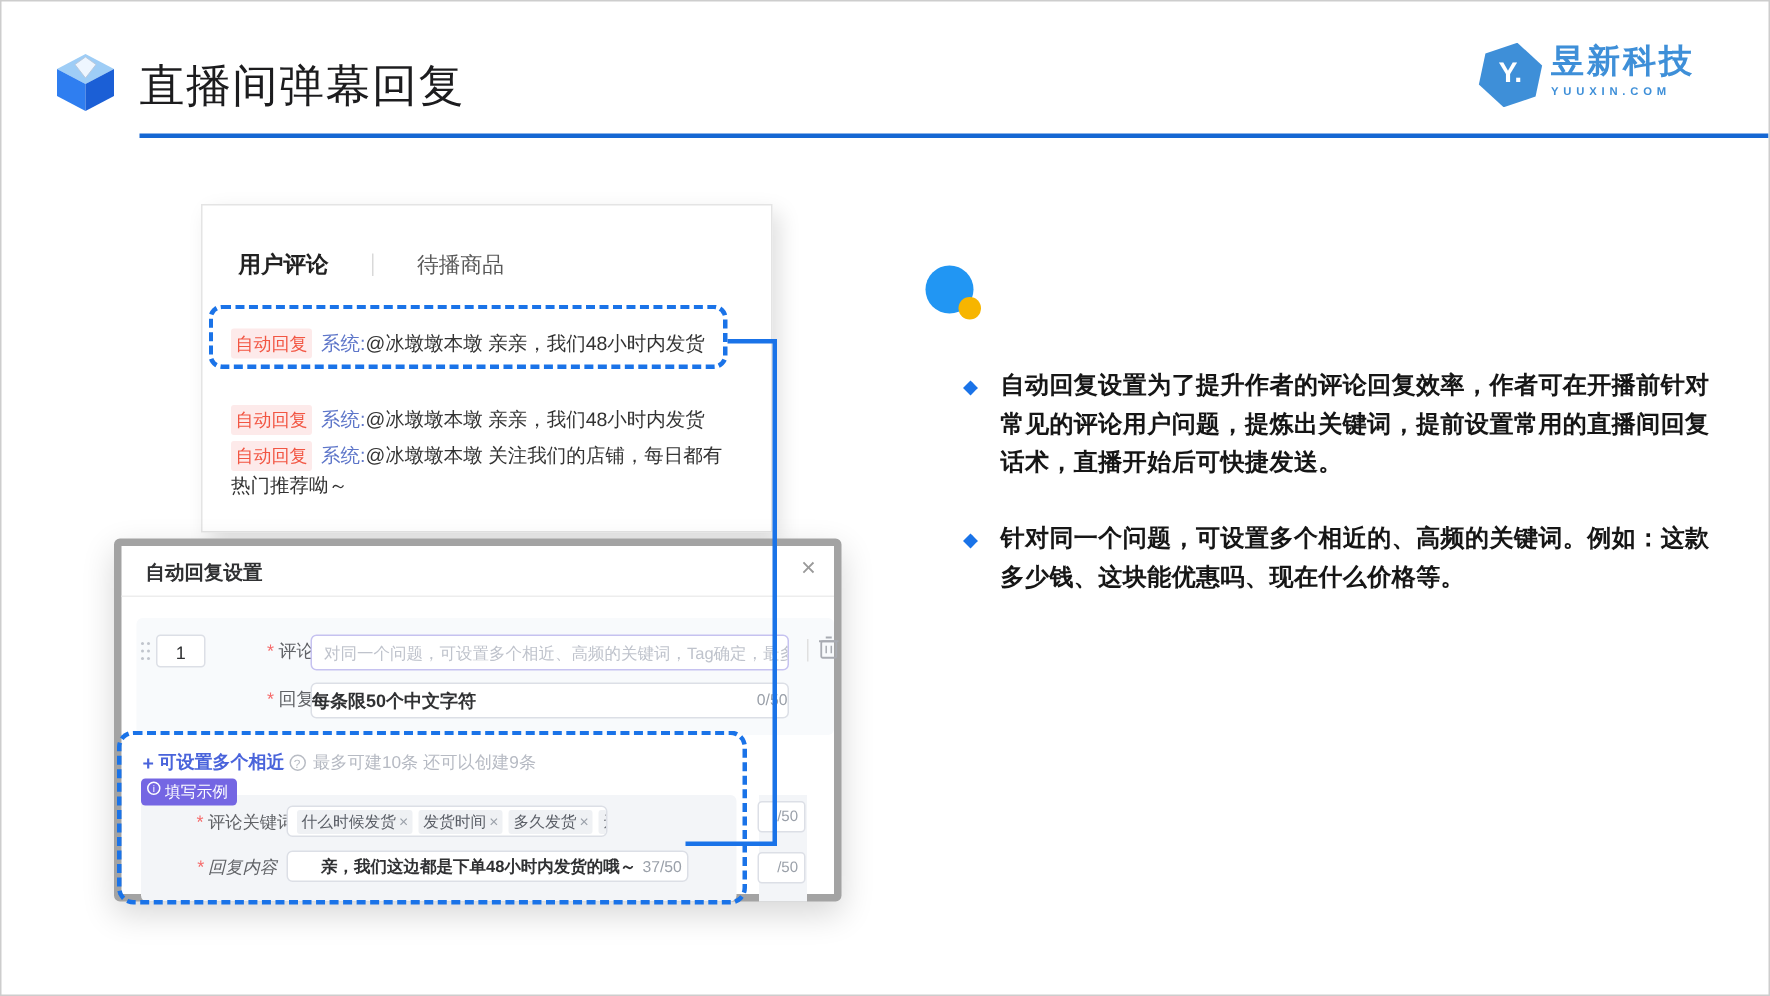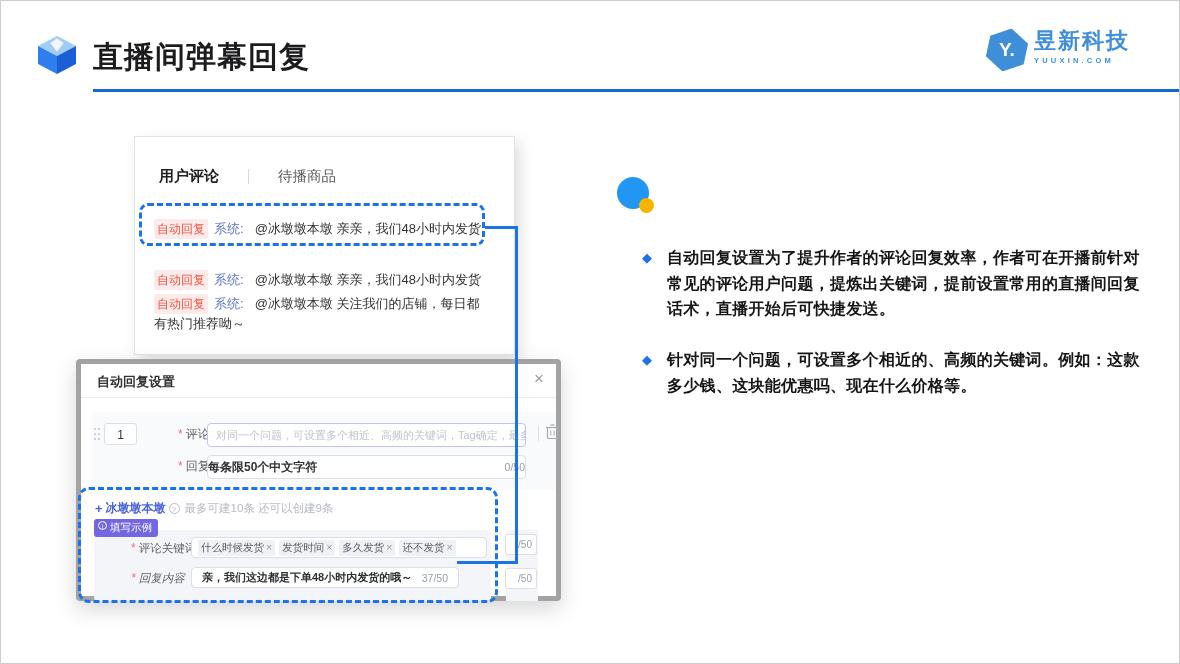--- a/index.html
+++ b/index.html
@@ -1,37 +1,37 @@
 <!DOCTYPE html>
 <html><head>
 <meta charset="utf-8">
 <style>
   html,body{margin:0;padding:0;background:#fff;}
   .page{position:relative;width:1180px;height:664px;background:#fff;border:1px solid #cdcdcd;
         box-sizing:border-box;overflow:hidden;font-family:"Liberation Sans","DejaVu Sans",sans-serif;}
   
   .cube-icon{position:absolute;left:34px;top:32px;width:44px;height:44px;}
-  .page-title{position:absolute;left:92px;top:36px;font-size:30px;font-weight:700;color:#1c1c1e;letter-spacing:1px;}
+  .page-title{position:absolute;left:92px;top:36px;font-size:30px;font-weight:400;color:#1c1c1e;letter-spacing:1px;}
   .title-rule{position:absolute;left:92px;top:88px;right:0;height:3px;background:#1567d3;}
   .brand{position:absolute;left:985px;top:27px;display:flex;align-items:flex-start;}
   .brand-hex{width:42px;height:44px;background:#3e8fd8;clip-path:polygon(50% 0,96% 26%,96% 74%,50% 100%,4% 74%,4% 26%);
              display:flex;align-items:center;justify-content:center;color:#fff;font-weight:700;font-size:19px;transform:rotate(12deg);}
   .brand-text{margin-left:6px;display:flex;flex-direction:column;align-items:flex-start;}
   .brand-name{color:#3e8fd8;font-size:22px;font-weight:600;letter-spacing:2px;line-height:26px;}
   .brand-domain{color:#3e8fd8;font-size:7.5px;font-weight:700;letter-spacing:3.2px;margin-top:2px;}
   
   .cpanel{position:absolute;left:133px;top:135px;width:379px;height:217px;background:#fff;border:1px solid #e4e4e4;
           box-shadow:5px 6px 14px rgba(0,0,0,.13);}
   .tabs{position:absolute;left:24px;top:30px;display:flex;align-items:center;gap:29px;}
   .tab-active{font-size:15px;font-weight:700;color:#222;}
   .tab-divider{width:1px;height:15px;background:#d9d9d9;}
   .tab-inactive{font-size:14.5px;color:#5a5a5a;}
   .msg{position:absolute;left:19px;font-size:13px;color:#333;line-height:20px;}
   .msg .badge{display:inline-block;background:#fdeaea;color:#f25643;font-size:12px;padding:0 3px;margin-right:6px;border-radius:2px;}
-  .msg .sender{color:#5e76c9;margin-right:11px;}
+  .msg .sender{color:#5e76c9;margin-right:0;}
   .dash-box1{position:absolute;left:138px;top:202px;width:346px;height:43px;border:3px dashed #1a73e8;border-radius:9px;
              box-sizing:border-box;z-index:6;background:transparent;}
   
   .conn{position:absolute;background:#1a73e8;z-index:8;}
   
   .dialog{position:absolute;left:75px;top:358px;width:485px;height:242px;background:#fff;border:5px solid #a3a3a3;
           border-radius:4px;box-shadow:0 8px 22px rgba(0,0,0,.16);box-sizing:border-box;z-index:2;}
   .dlg-title{position:absolute;left:16px;top:9px;font-size:13px;font-weight:700;color:#303133;}
   .dlg-close{position:absolute;right:12px;top:5px;font-size:17px;color:#9a9a9a;cursor:pointer;}
   .dlg-head-rule{position:absolute;left:0;top:33px;width:100%;height:1px;background:#ededed;}
@@ -146,50 +146,50 @@
     <div class="f-label" style="left:97px;top:94px;">
       <span class="star">*</span><span>回复内容</span>
     </div>
     <div class="f-input" style="left:126px;top:91px;width:319px;height:24px;padding:0 0;">
       <span class="val">每条限50个中文字符</span>
       <span class="counter">0/50</span>
     </div>
 
     <div class="add-line">
       <span class="add-plus">+</span>
-      <span class="add-label">冰墩墩本墩</span>
+      <span class="add-label">可设置多个相近</span>
       <span class="q-icon">?</span>
       <span class="add-hint">最多可建10条 还可以创建9条</span>
     </div>
 
     <div class="gray-panel"></div>
     <div class="gray-strip"></div>
     <div class="frag" style="left:424px;top:170px;">/50</div>
     <div class="frag" style="left:424px;top:204px;">/50</div>
 
     <div class="ex-badge">
       <span class="i-icon">i</span>
       <span>填写示例</span>
     </div>
 
     <div class="ex-label" style="left:50px;top:177px;">
       <span class="star">*</span><span>评论关键词</span>
     </div>
-    <div class="f-input" style="left:110px;top:173px;width:296px;height:21px;padding:0 6px;">
+    <div class="f-input" style="left:110px;top:173px;width:214px;height:21px;padding:0 6px;">
       <span class="tag"><span>什么时候发货</span><span class="x">×</span></span>
       <span class="tag"><span>发货时间</span><span class="x">×</span></span>
       <span class="tag"><span>多久发货</span><span class="x">×</span></span>
       <span class="tag"><span>还不发货</span><span class="x">×</span></span>
 
     </div>
 
     <div class="ex-label" style="left:50px;top:207px;font-style:italic;">
       <span class="star">*</span><span>回复内容</span>
     </div>
-    <div class="f-input" style="left:110px;top:203px;width:268px;height:21px;padding:0 10px;">
+    <div class="f-input" style="left:110px;top:203px;width:268px;height:21px;padding:0 22px;">
       <span class="val" style="font-size:11px;">亲，我们这边都是下单48小时内发货的哦～</span>
       <span class="counter">37/50</span>
     </div>
   </div>
 
   <div class="dash-box2"></div>
 
   <div class="conn" style="left:484px;top:225px;width:33px;height:3px;"></div>
   <div class="conn" style="left:514px;top:225px;width:3px;height:338px;"></div>
   <div class="conn" style="left:456px;top:560px;width:61px;height:3px;"></div>

